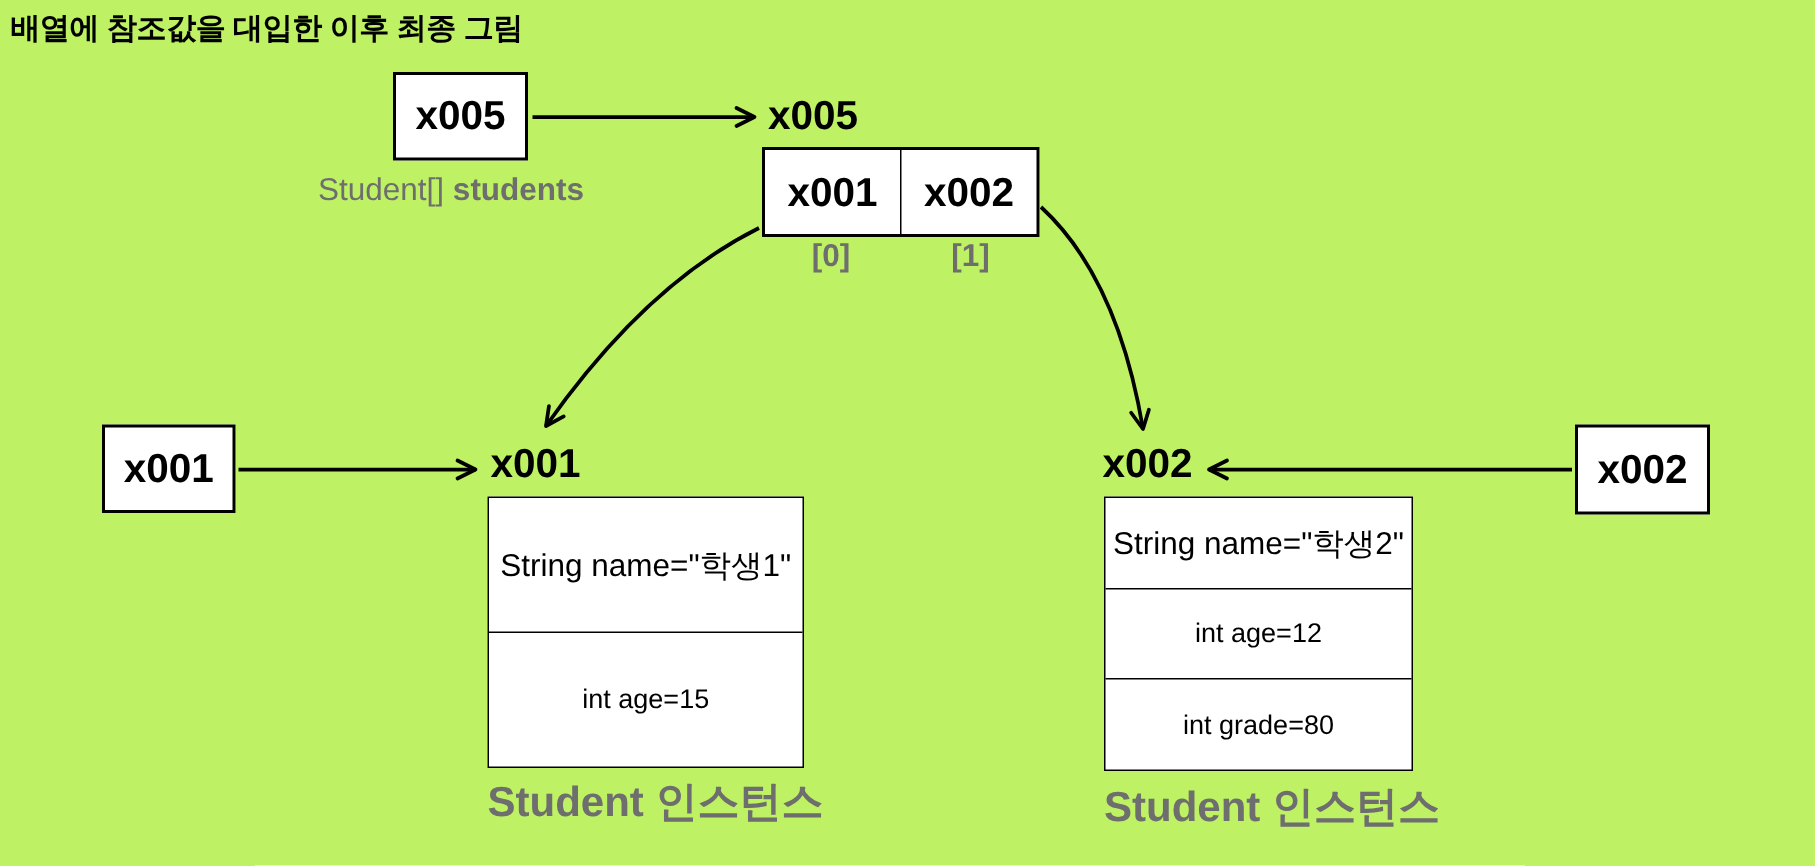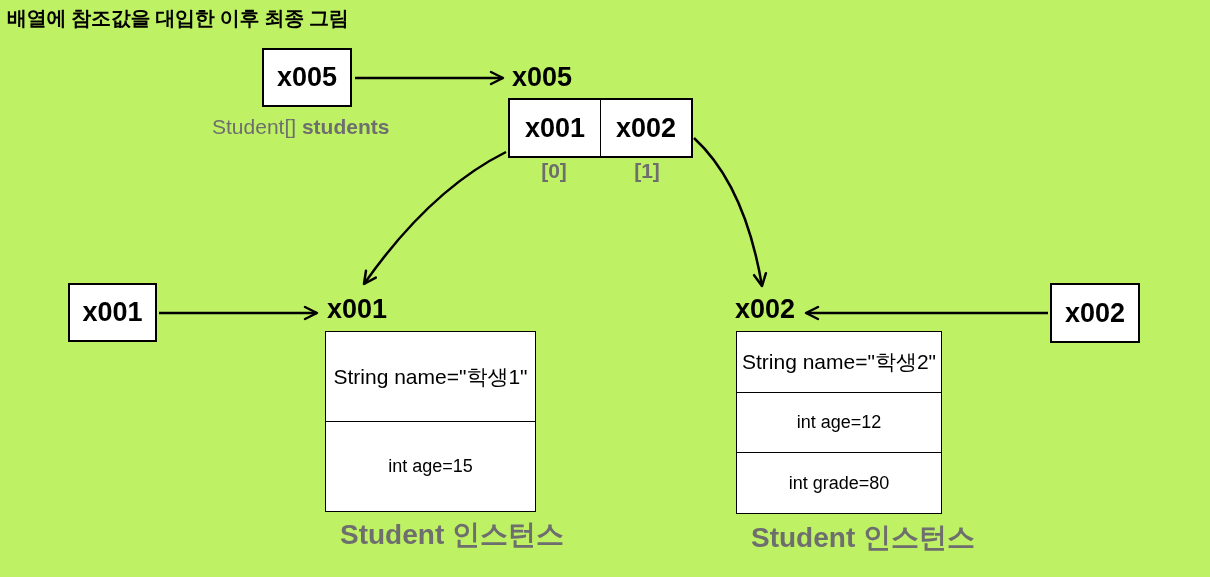--- a/index.html
+++ b/index.html
@@ -19,21 +19,21 @@
   .varlabel{font-size:21px;color:#6e6e6e;white-space:nowrap;}
   .varlabel b{font-weight:700;}
   .arraybox{box-sizing:border-box;border:2.5px solid #000;background:#fff;display:flex;}
   .cell{flex:1;display:flex;align-items:center;justify-content:center;font-size:27px;font-weight:700;}
   .cell + .cell{border-left:1.5px solid #000;}
   .idx{font-size:21px;font-weight:700;color:#6e6e6e;text-align:center;white-space:nowrap;}
   .inst{box-sizing:border-box;border:1.5px solid #000;background:#fff;display:flex;flex-direction:column;}
   .field{flex:1;display:flex;align-items:center;justify-content:center;font-size:18px;white-space:nowrap;}
   .field.small{font-size:21px;}
   .field + .field{border-top:1.5px solid #000;}
-  .caption{font-size:28px;font-weight:700;color:#6e6e6e;text-align:center;white-space:nowrap;margin-left:15px;}
+  .caption{font-size:28px;font-weight:700;color:#6e6e6e;text-align:center;white-space:nowrap;}
 </style>
 </head>
 <body>
 
 <div id="canvas">
 
   <svg id="arrow-layer" width="1210" height="577" viewBox="0 0 1210 577">
     <defs>
       <marker id="ah" markerUnits="userSpaceOnUse" markerWidth="20" markerHeight="20" refX="15" refY="9" orient="auto">
         <path d="M3,3 L15,9 L3,15" fill="none" stroke="#000" stroke-width="2.5" stroke-linecap="round" stroke-linejoin="round"></path>

